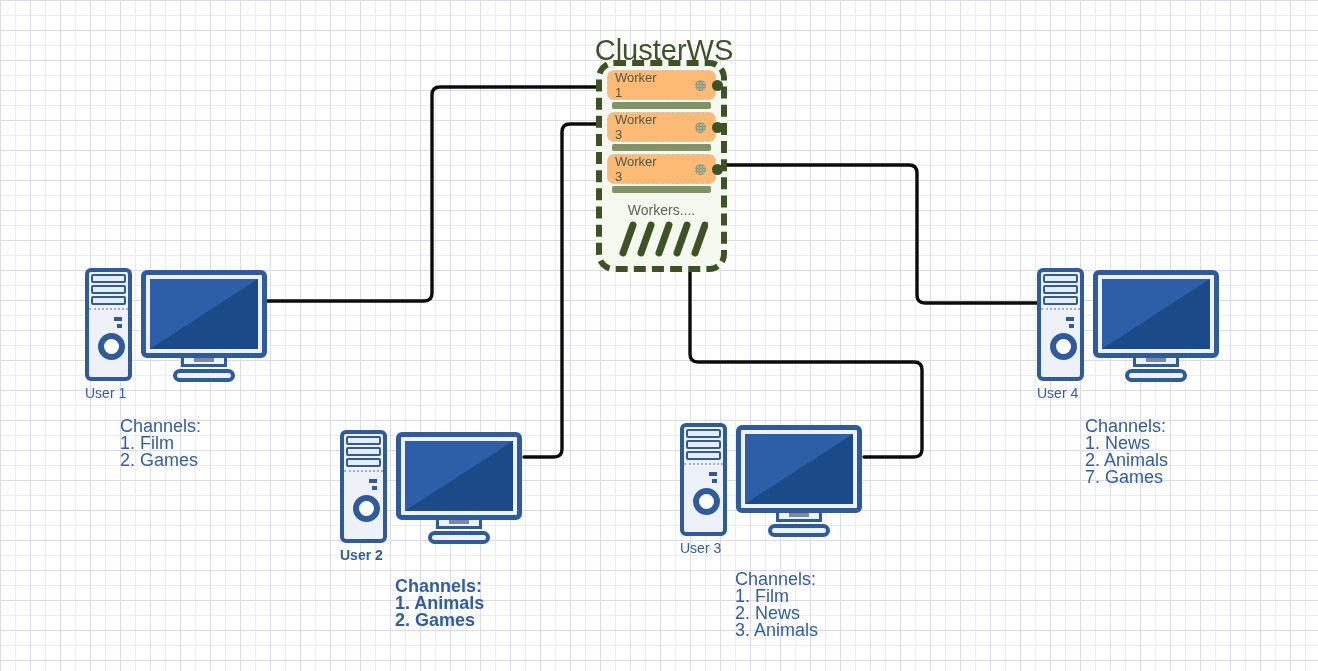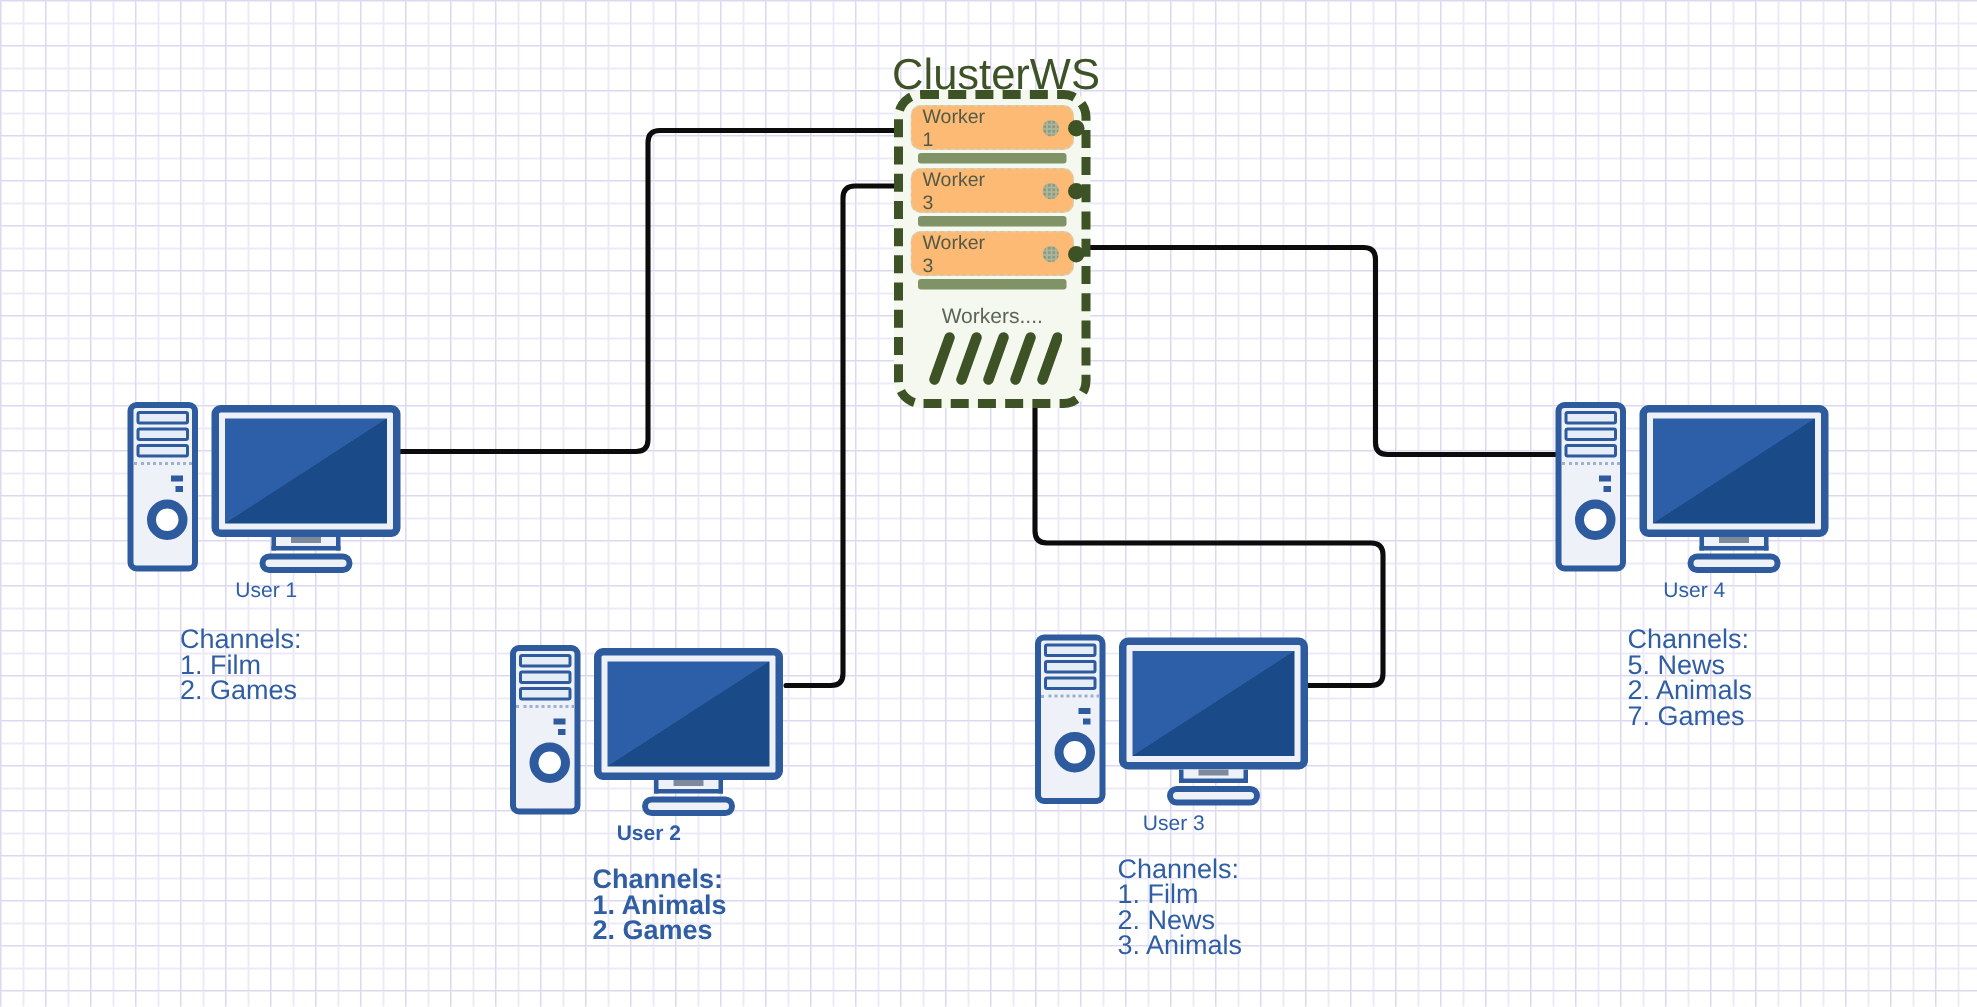--- a/index.html
+++ b/index.html
@@ -77,28 +77,28 @@
     box-sizing:border-box; background:#eef2f8;
     border:3px solid #2d5b9e; border-top:none;
   }
   .mon-smudge{width:20px; height:4px; background:#7d8a9c; margin:0 auto;}
   .mon-base{
     position:absolute; left:88px; top:101px; width:62px; height:13px;
     box-sizing:border-box; background:#eef2f8; border:4px solid #2d5b9e;
     border-radius:8px;
   }
   .user-label{
-    position:absolute; top:117px; width:185px; text-align:center;
+    position:absolute; top:117px; width:185px; text-align:left;
     font-size:14px; color:#305ea3;
   }
   .channels{position:absolute; font-size:18px; line-height:17px; color:#305ea3;}
 
   .g1{left:85px;  top:268px;}
   .g2{left:340px; top:430px;font-weight:bold;}
-  .g3{left:680px; top:423px;margin-left:10px;}
+  .g3{left:680px; top:423px;}
   .g4{left:1037px;top:268px;}
   .g1 .channels{left:35px; top:150px;}
   .g2 .channels{left:55px; top:148px;}
   .g3 .channels{left:55px; top:148px;}
   .g4 .channels{left:48px; top:150px;}
 </style>
 </head>
 <body>
 
 <div class="canvas">
@@ -260,19 +260,19 @@
         <div class="screen"></div>
       </div>
       <div class="mon-neck">
         <div class="mon-smudge"></div>
       </div>
       <div class="mon-base"></div>
     </div>
     <div class="user-label">User 4</div>
     <div class="channels">
       <div>Channels:</div>
-      <div>5. News</div>
+      <div>1. News</div>
       <div>2. Animals</div>
       <div>7. Games</div>
     </div>
   </div>
 
 </div>
 
 </body></html>

